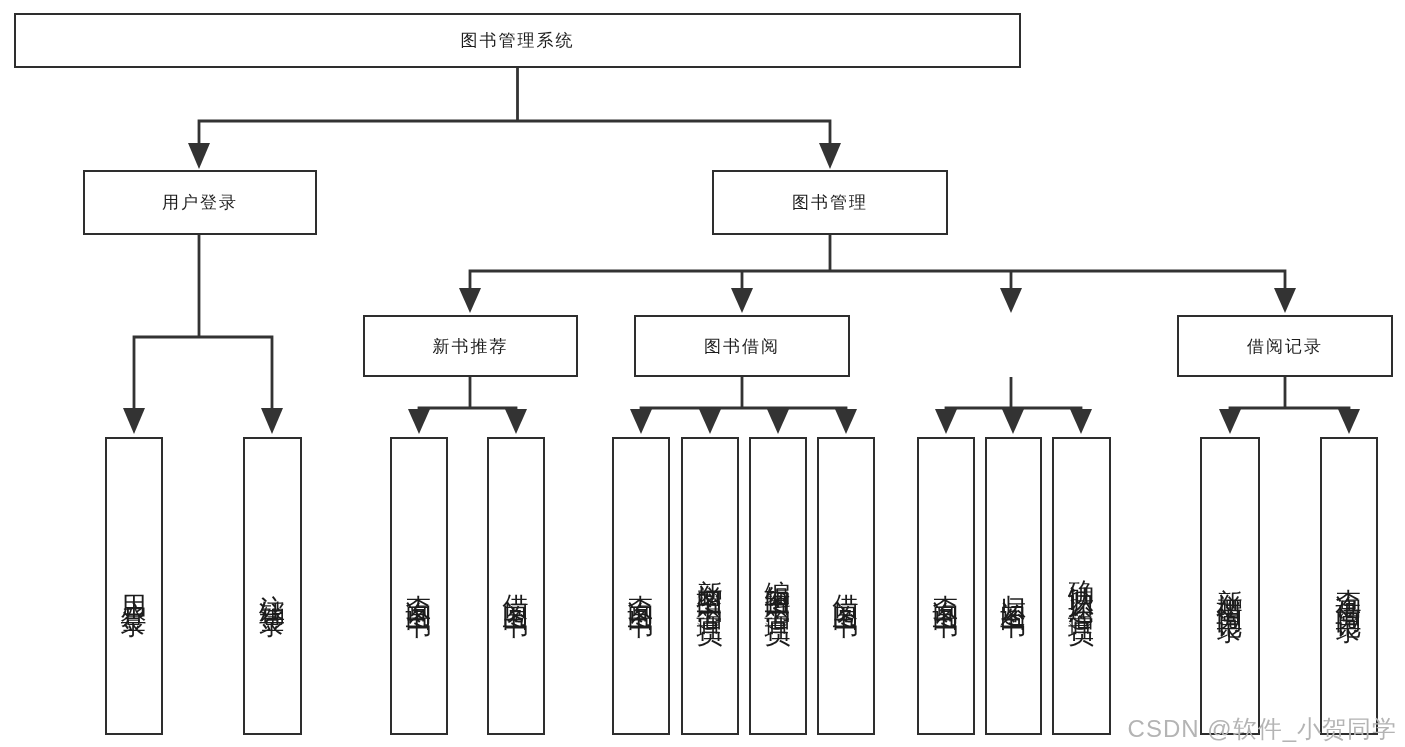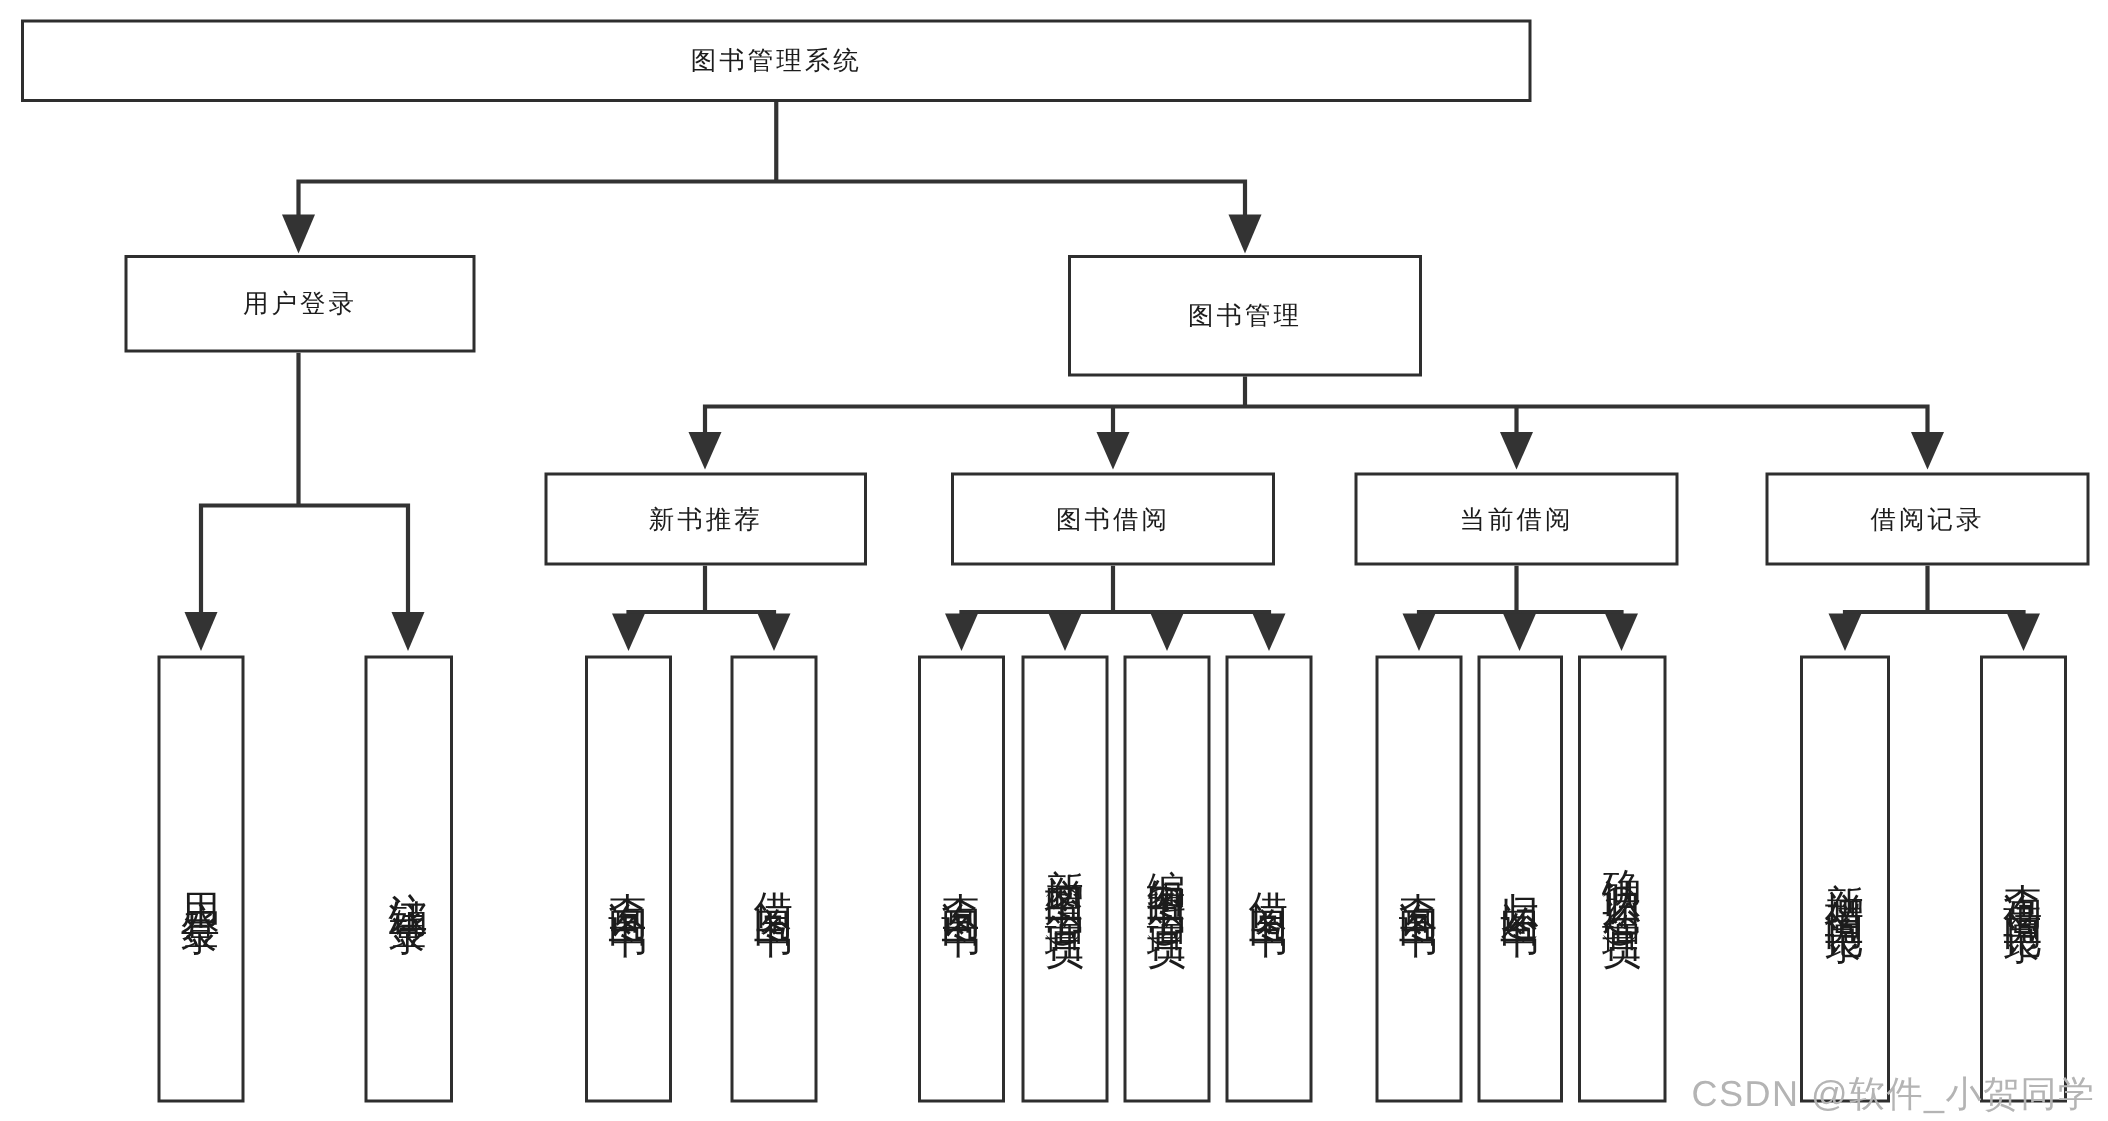--- a/index.html
+++ b/index.html
@@ -96,25 +96,24 @@
 
     <path d="M1285,377 L1285,408"></path>
     <path d="M1230,411 L1230,408 L1349,408 L1349,411"></path>
     <polygon points="1219,409 1241,409 1230,434" fill="#333333" stroke="none"></polygon>
     <polygon points="1338,409 1360,409 1349,434" fill="#333333" stroke="none"></polygon>
   </svg>
 
   <div class="box hbox" style="left:14px;top:13px;width:1007px;height:55px;">图书管理系统</div>
 
   <div class="box hbox" style="left:83px;top:170px;width:234px;height:65px;">用户登录</div>
-  <div class="box hbox" style="left:712px;top:170px;width:236px;height:81px;">图书管理</div>
+  <div class="box hbox" style="left:712px;top:170px;width:236px;height:65px;">图书管理</div>
 
   <div class="box hbox" style="left:363px;top:315px;width:215px;height:62px;">新书推荐</div>
   <div class="box hbox" style="left:634px;top:315px;width:216px;height:62px;">图书借阅</div>
-  <div class="box hbox" style="left:903px;top:315px;width:216px;height:62px;">当前借阅</div>
   <div class="box hbox" style="left:1177px;top:315px;width:216px;height:62px;text-align:right;">借阅记录</div>
 
   <div class="box vbox" style="left:105px;top:437px;width:58px;height:298px;">
     <span>用户登录</span>
   </div>
   <div class="box vbox" style="left:243px;top:437px;width:59px;height:298px;">
     <span>注销登录</span>
   </div>
 
   <div class="box vbox" style="left:390px;top:437px;width:58px;height:298px;">

